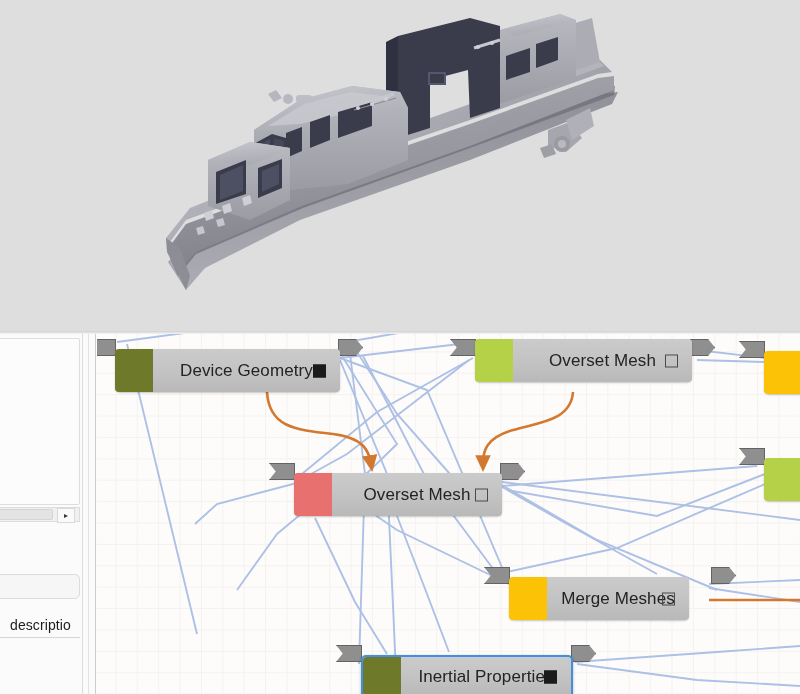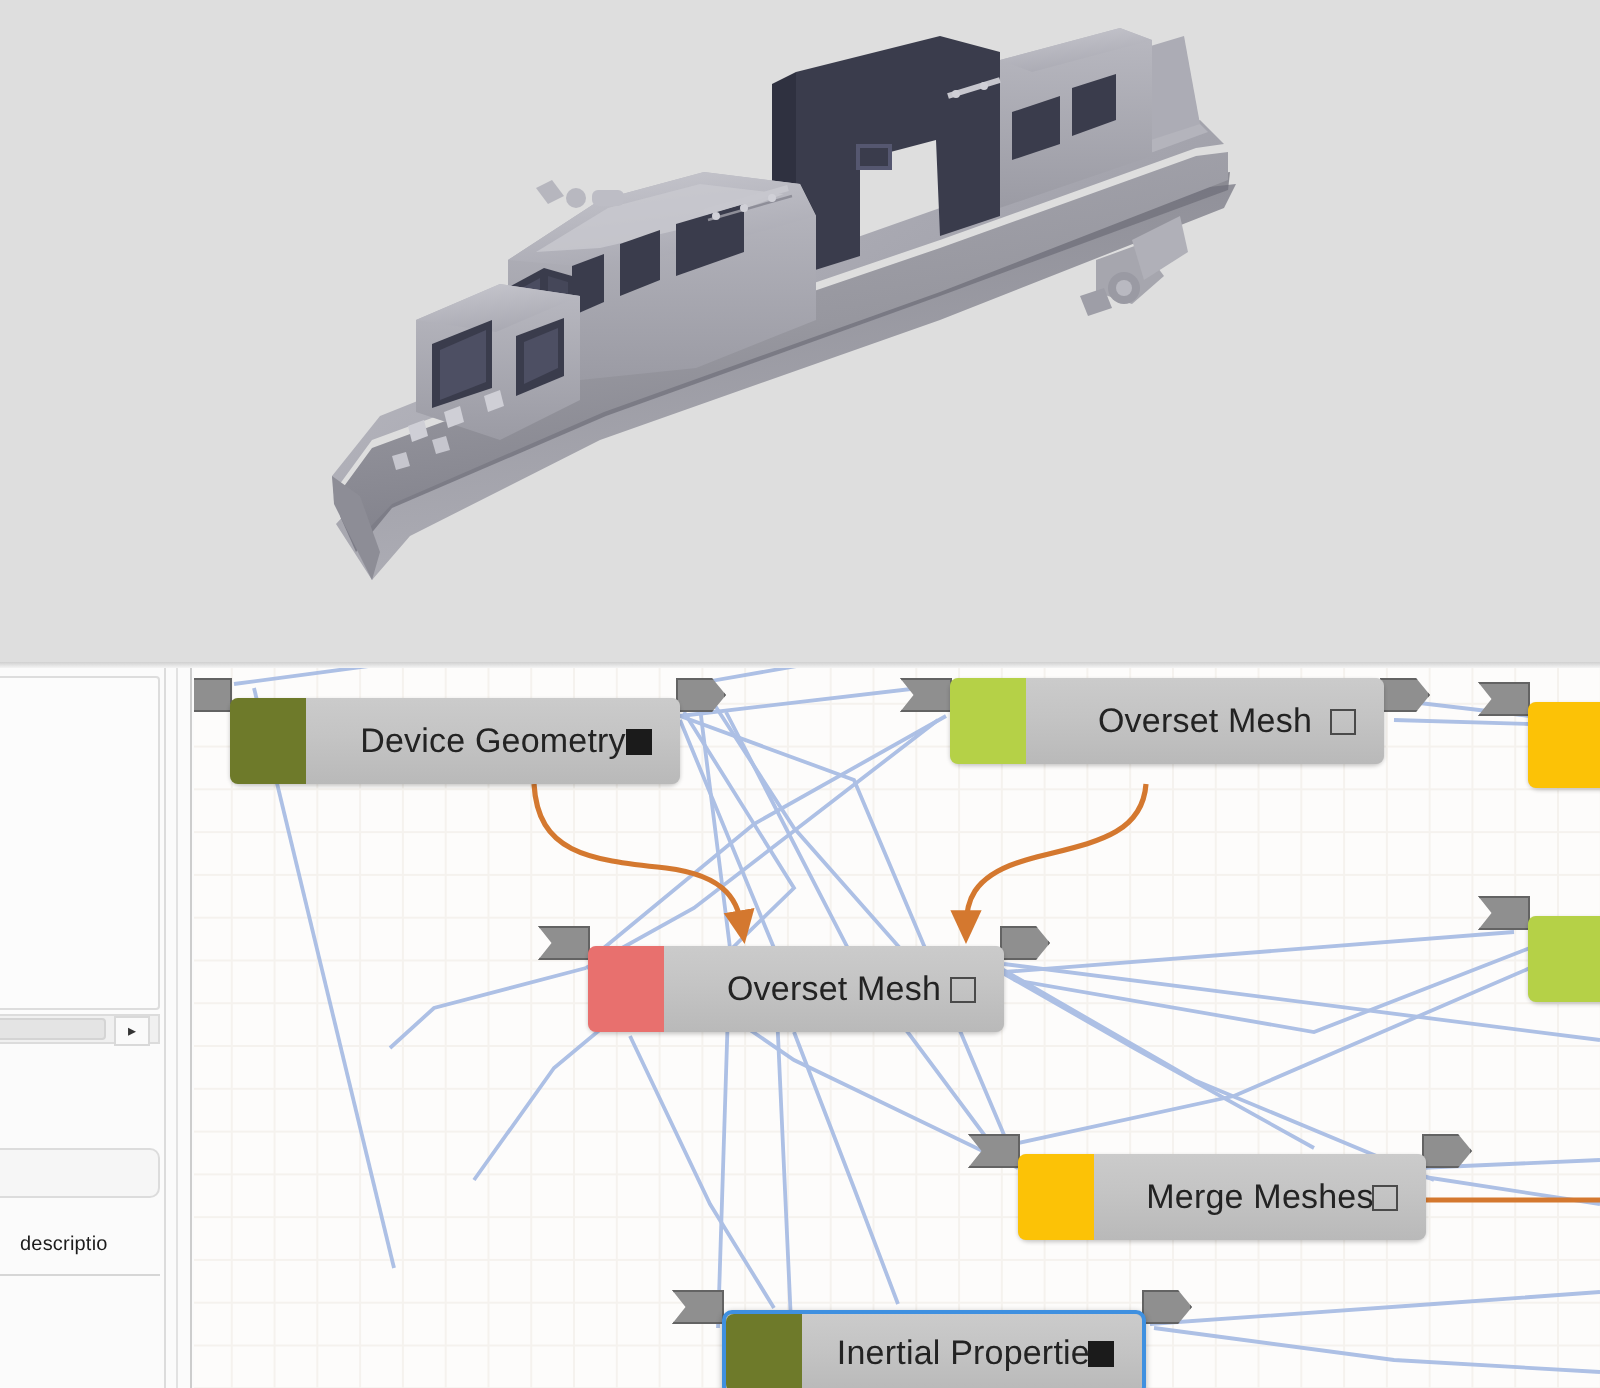--- a/index.html
+++ b/index.html
@@ -102,21 +102,21 @@
     background: #f6f6f6;
     border: 1px solid #dcdcdc;
     border-radius: 5px;
     box-sizing: border-box;
   }
 
   #desc-label {
     position: absolute;
     left: 10px; top: 283px;
     width: 90px;
-    font-size: 10px;
+    font-size: 14px;
     color: #1c1c1c;
     letter-spacing: 0.1px;
     white-space: nowrap;
   }
   #desc-underline {
     position: absolute;
     left: -6px; top: 303px;
     width: 86px; height: 1px;
     background: #d6d6d6;
   }
@@ -414,21 +414,21 @@
         <div class="port-out" style="left: 403px; top: 129px;"></div>
         <div class="node" style="left: 197px; top: 139px; width: 208px;">
           <div class="node-color" style="background: rgb(232, 112, 110);"></div>
           <div class="node-body">
             <span class="node-title">Overset Mesh</span>
             <div class="node-toggle"></div>
           </div>
         </div>
         <div class="port-in" style="left: 387px; top: 233px;"></div>
         <div class="port-out" style="left: 614px; top: 233px;"></div>
-        <div class="node" style="left: 412px; top: 243px; width: 204px;">
+        <div class="node" style="left: 412px; top: 243px; width: 180px;">
           <div class="node-color" style="background: rgb(252, 194, 6);"></div>
           <div class="node-body">
             <span class="node-title">Merge Meshes</span>
             <div class="node-toggle"></div>
           </div>
         </div>
         <div class="port-in" style="left: 239px; top: 311px;"></div>
         <div class="port-out" style="left: 474px; top: 311px;"></div>
         <div class="node selected" style="left: 264px; top: 321px; width: 212px;">
           <div class="node-color" style="background: rgb(110, 122, 42);"></div>

